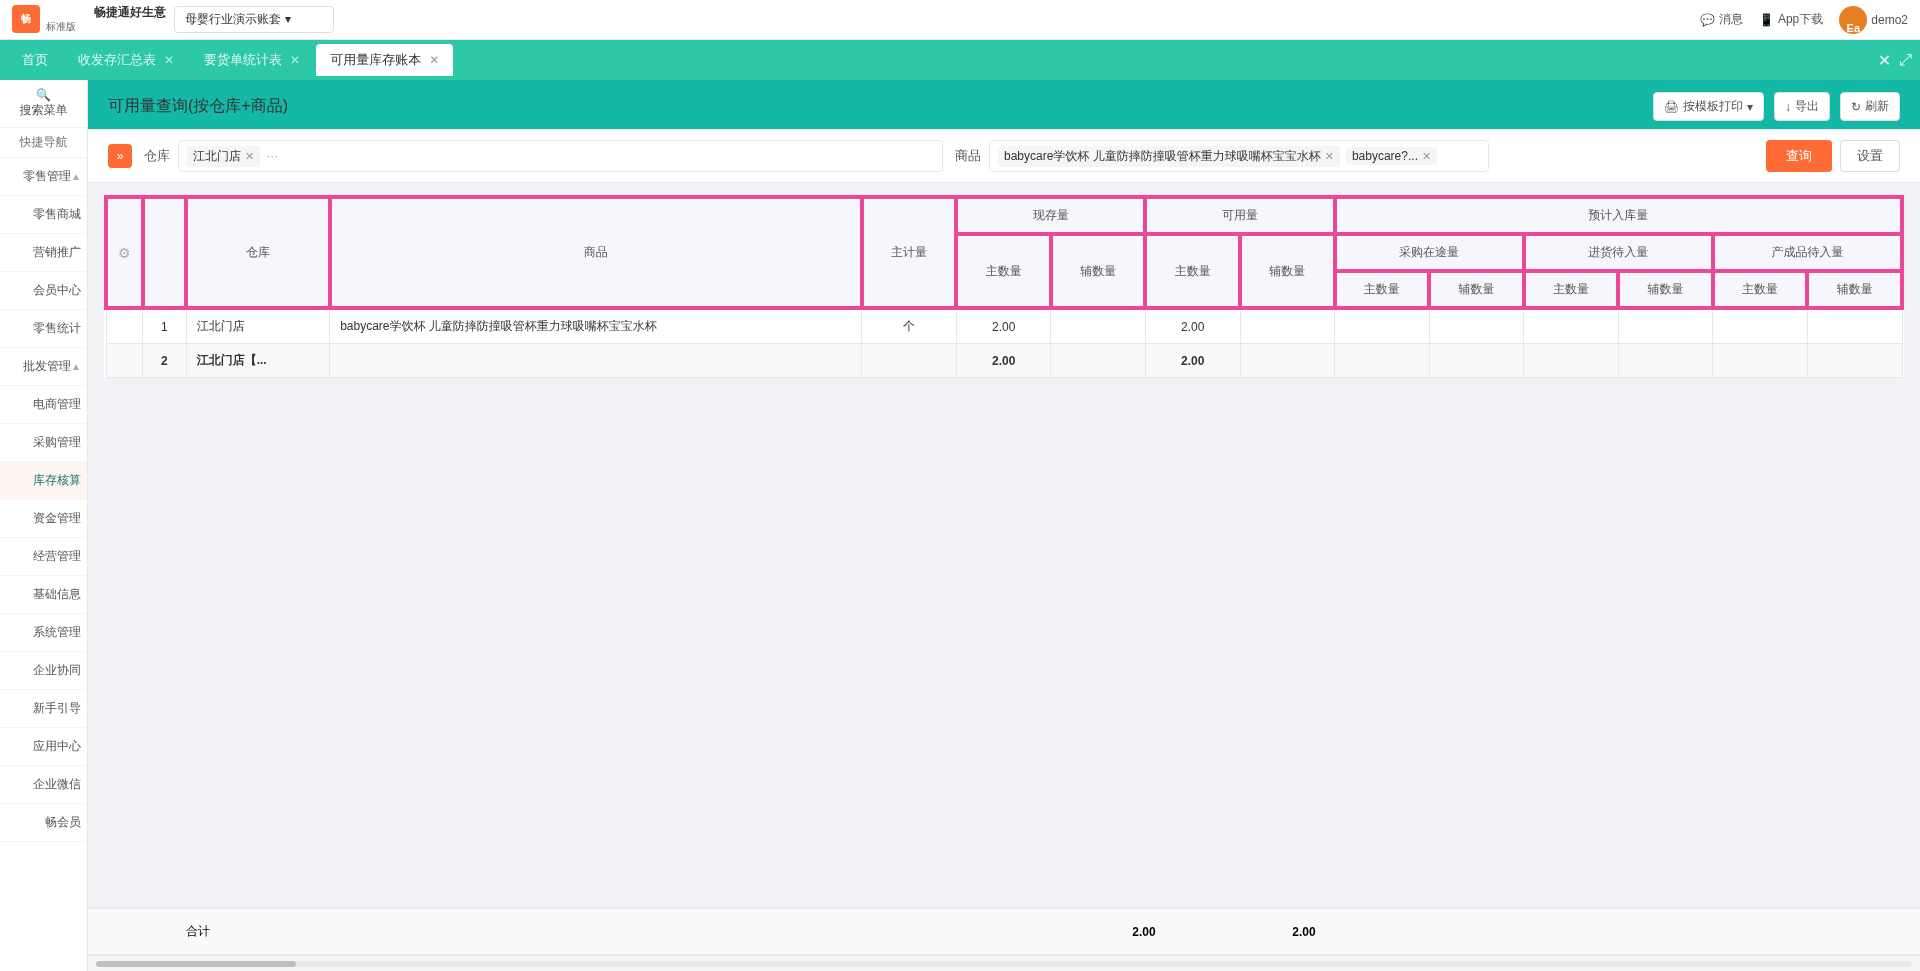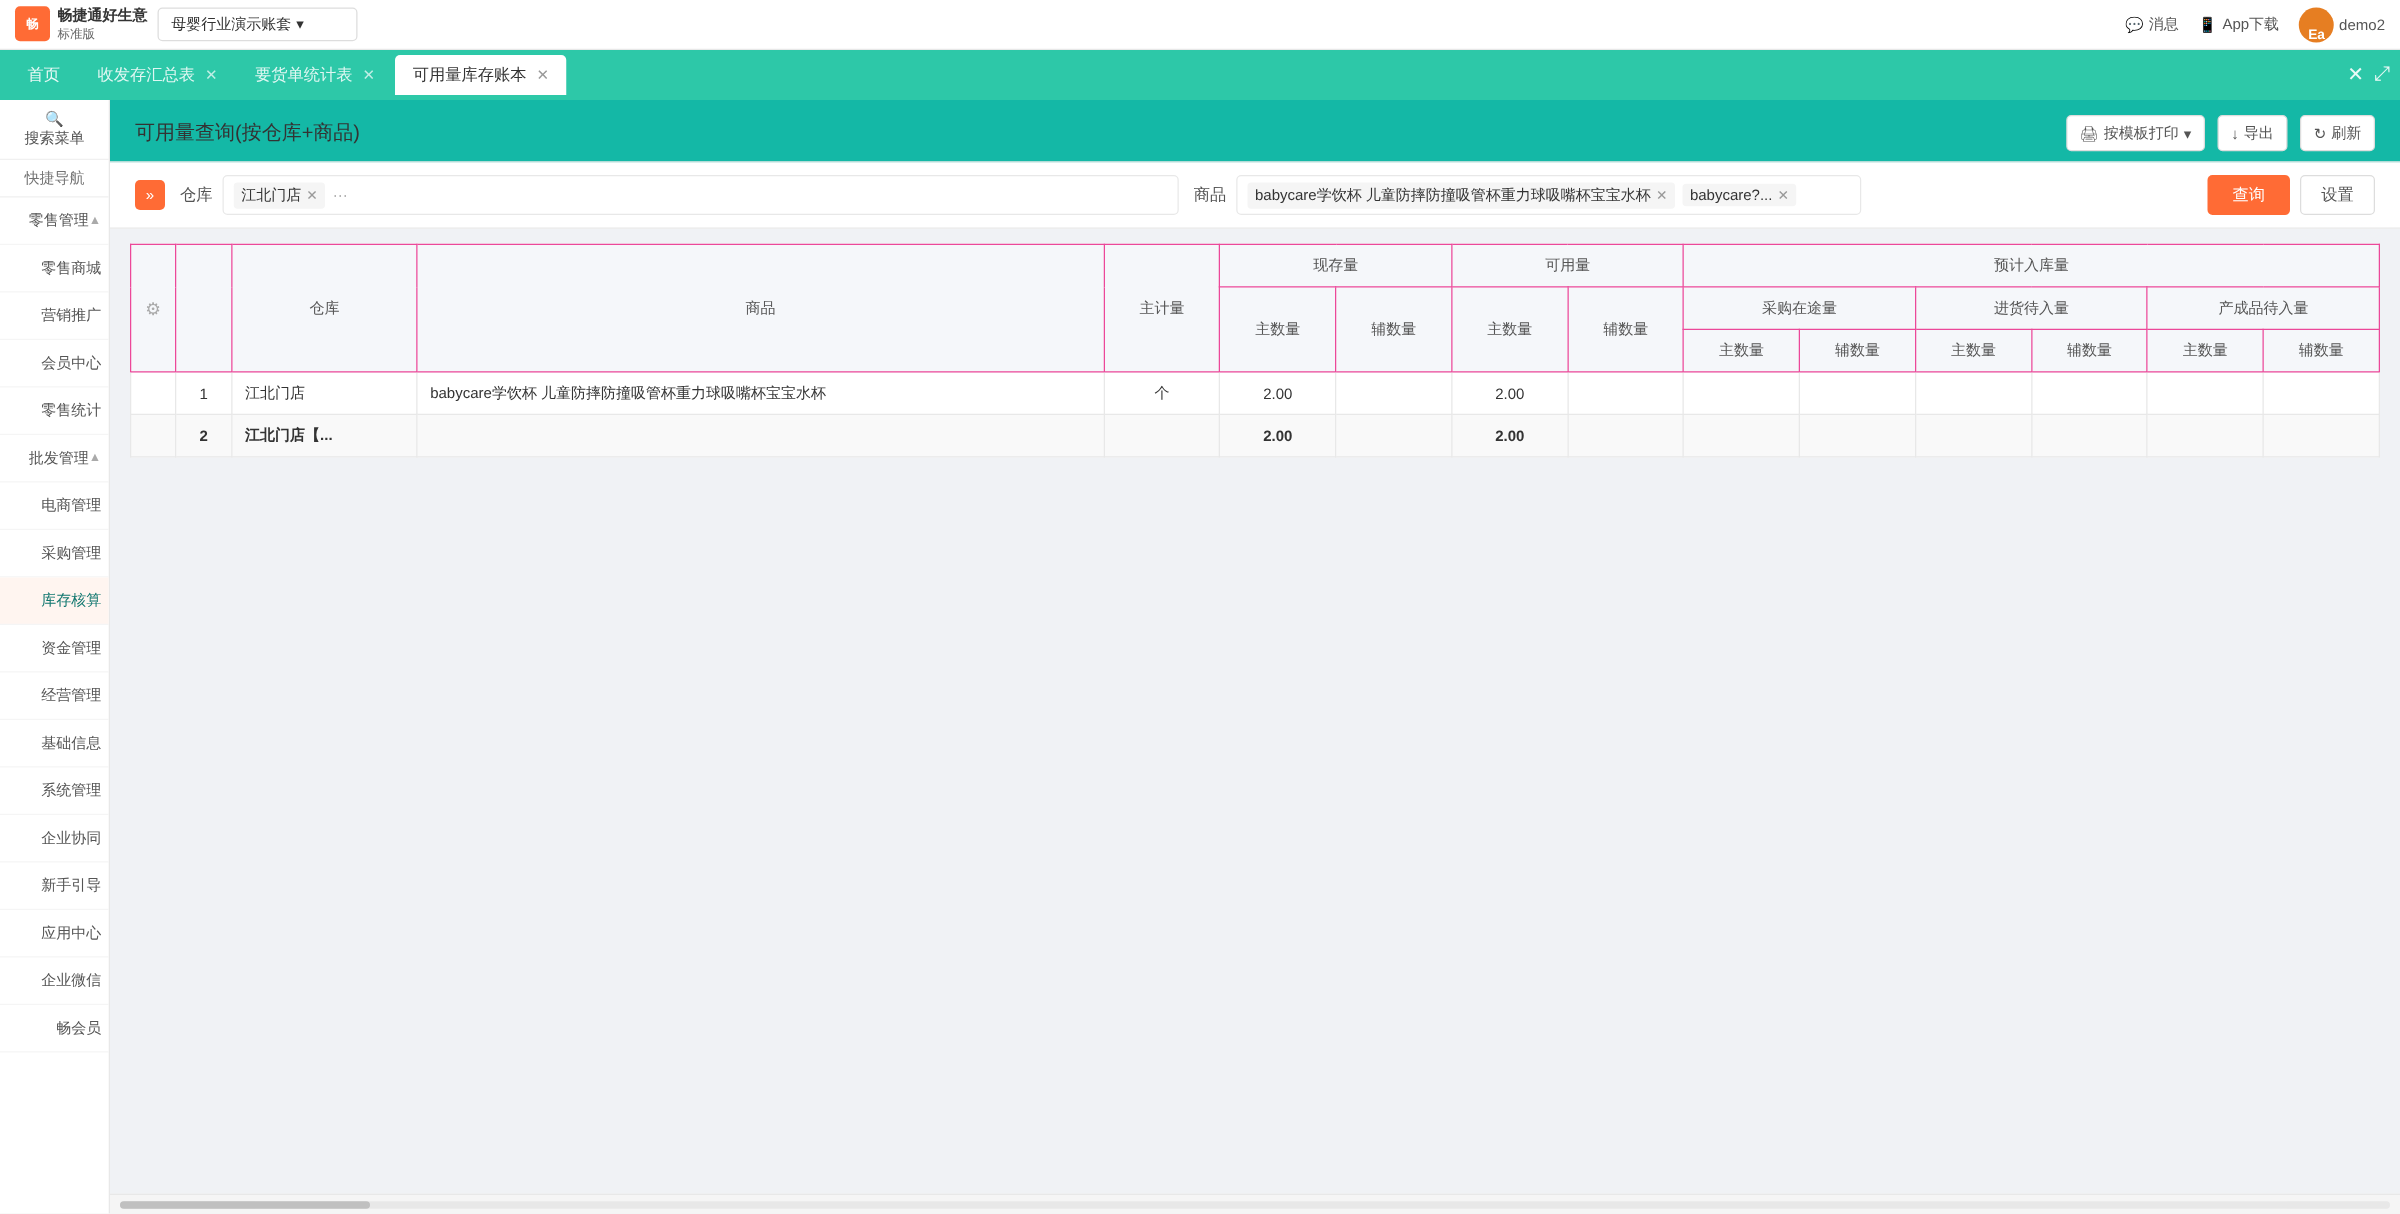--- a/index.html
+++ b/index.html
@@ -3,21 +3,21 @@
   <meta charset="utf-8">
   <style>
     * { box-sizing: border-box; margin: 0; padding: 0; }
     body { font-family: 'Microsoft YaHei', Arial, sans-serif; font-size: 13px; background: #f5f5f5; display: flex; flex-direction: column; height: 971px; overflow: hidden; }
 
     
     .top-bar { height: 40px; background: #fff; border-bottom: 1px solid #e8e8e8; display: flex; align-items: center; justify-content: space-between; padding: 0 12px; flex-shrink: 0; }
     .top-bar-left { display: flex; align-items: center; gap: 8px; }
     .logo-area { display: flex; align-items: center; gap: 6px; }
     .logo-icon { width: 28px; height: 28px; background: #ff6b35; border-radius: 4px; display: flex; align-items: center; justify-content: center; color: white; font-size: 10px; font-weight: bold; }
-    .brand-name { font-size: 12px; color: #333; font-weight: bold; line-height: 1.2; }
+    .brand-name { font-size: 12px; color: #333; font-weight: bold; line-height: 1.2; margin-left: 48px; }
     .brand-sub { font-size: 10px; color: #666; }
     .store-selector { display: flex; align-items: center; gap: 4px; padding: 4px 10px; border: 1px solid #ddd; border-radius: 4px; background: #fff; cursor: pointer; font-size: 12px; color: #333; min-width: 160px; }
     .top-bar-right { display: flex; align-items: center; gap: 16px; }
     .top-bar-btn { display: flex; align-items: center; gap: 4px; cursor: pointer; color: #555; font-size: 12px; }
     .user-avatar { width: 28px; height: 28px; border-radius: 50%; background: #e67e22; display: flex; align-items: flex-end; justify-content: center; color: white; font-size: 11px; font-weight: bold; }
 
     
     .nav-tabs { height: 40px; background: #2dc8a8; display: flex; align-items: center; padding: 0 8px; flex-shrink: 0; gap: 2px; }
     .nav-tab { height: 32px; padding: 0 14px; display: flex; align-items: center; gap: 6px; cursor: pointer; border-radius: 4px 4px 0 0; font-size: 13px; color: rgba(255,255,255,0.85); white-space: nowrap; text-align: center; }
     .nav-tab.active { background: #fff; color: #333; border-radius: 4px 4px 0 0; }
@@ -57,21 +57,21 @@
     .filter-tag { display: flex; align-items: center; gap: 4px; background: #f5f5f5; border-radius: 3px; padding: 2px 6px; font-size: 12px; color: #333; }
     .filter-tag-close { cursor: pointer; color: #999; font-size: 11px; }
     .filter-more { color: #999; font-size: 12px; cursor: pointer; }
     .filter-actions { display: flex; gap: 8px; margin-left: auto; }
     .query-btn { padding: 6px 20px; background: #ff6b35; color: white; border: none; border-radius: 4px; cursor: pointer; font-size: 13px; }
     .settings-btn { padding: 6px 16px; background: #fff; color: #555; border: 1px solid #ddd; border-radius: 4px; cursor: pointer; font-size: 13px; }
 
     
     .table-area { flex: 1; overflow: auto; padding: 12px 16px; }
     .data-table { width: 100%; border-collapse: collapse; background: #fff; border: 1px solid #e8e8e8; font-size: 12px; }
-    .data-table th { background: #f5f7fa; color: #555; font-weight: 500; padding: 8px 10px; border: 1px solid #ec4899; text-align: center; white-space: nowrap; }
+    .data-table th { background: #f5f7fa; color: #555; font-weight: 500; padding: 8px 10px; border: 4px solid #ec4899; text-align: center; white-space: nowrap; }
     .data-table td { padding: 8px 10px; border: 1px solid #e8e8e8; color: #333; text-align: center; }
     .data-table .col-name { text-align: left; }
     .th-group { background: #f0f4f8; }
     .settings-col { width: 36px; }
     .gear-icon { font-size: 14px; color: #aaa; cursor: pointer; }
 
     
     .table-footer { background: #fafafa; border-top: 2px solid #e8e8e8; padding: 8px 16px; display: flex; align-items: center; flex-shrink: 0; border-bottom: 1px solid #e8e8e8; }
 
     
@@ -328,20 +328,43 @@
       <td></td>
       <td></td>
       <td></td>
       <td></td>
       <td></td>
     </tr>
           </tbody>
       </table>
     </div>
 
+    <div class="table-footer">
+      <table style="width:100%; border-collapse: collapse; font-size: 12px;">
+        <tbody>
+            <tr>
+          <td style="width:36px;"></td>
+          <td style="width:36px;"></td>
+          <td style="width:80px; padding: 6px 10px; font-weight:500;">合计</td>
+          <td style="min-width:200px;"></td>
+          <td style="width:60px;"></td>
+          <td style="width:80px; text-align:center; font-weight:bold;">2.00</td>
+          <td style="width:80px;"></td>
+          <td style="width:80px; text-align:center; font-weight:bold;">2.00</td>
+          <td style="width:80px;"></td>
+          <td style="width:80px;"></td>
+          <td style="width:80px;"></td>
+          <td style="width:80px;"></td>
+          <td style="width:80px;"></td>
+          <td style="width:80px;"></td>
+          <td style="width:80px;"></td>
+        </tr>
+      </tbody>
+        </table>
+    </div>
 
     <div class="scroll-bar-area">
       <div class="scroll-track">
         <div class="scroll-thumb"></div>
       </div>
     </div>
 
   </div>
 </div>
 

